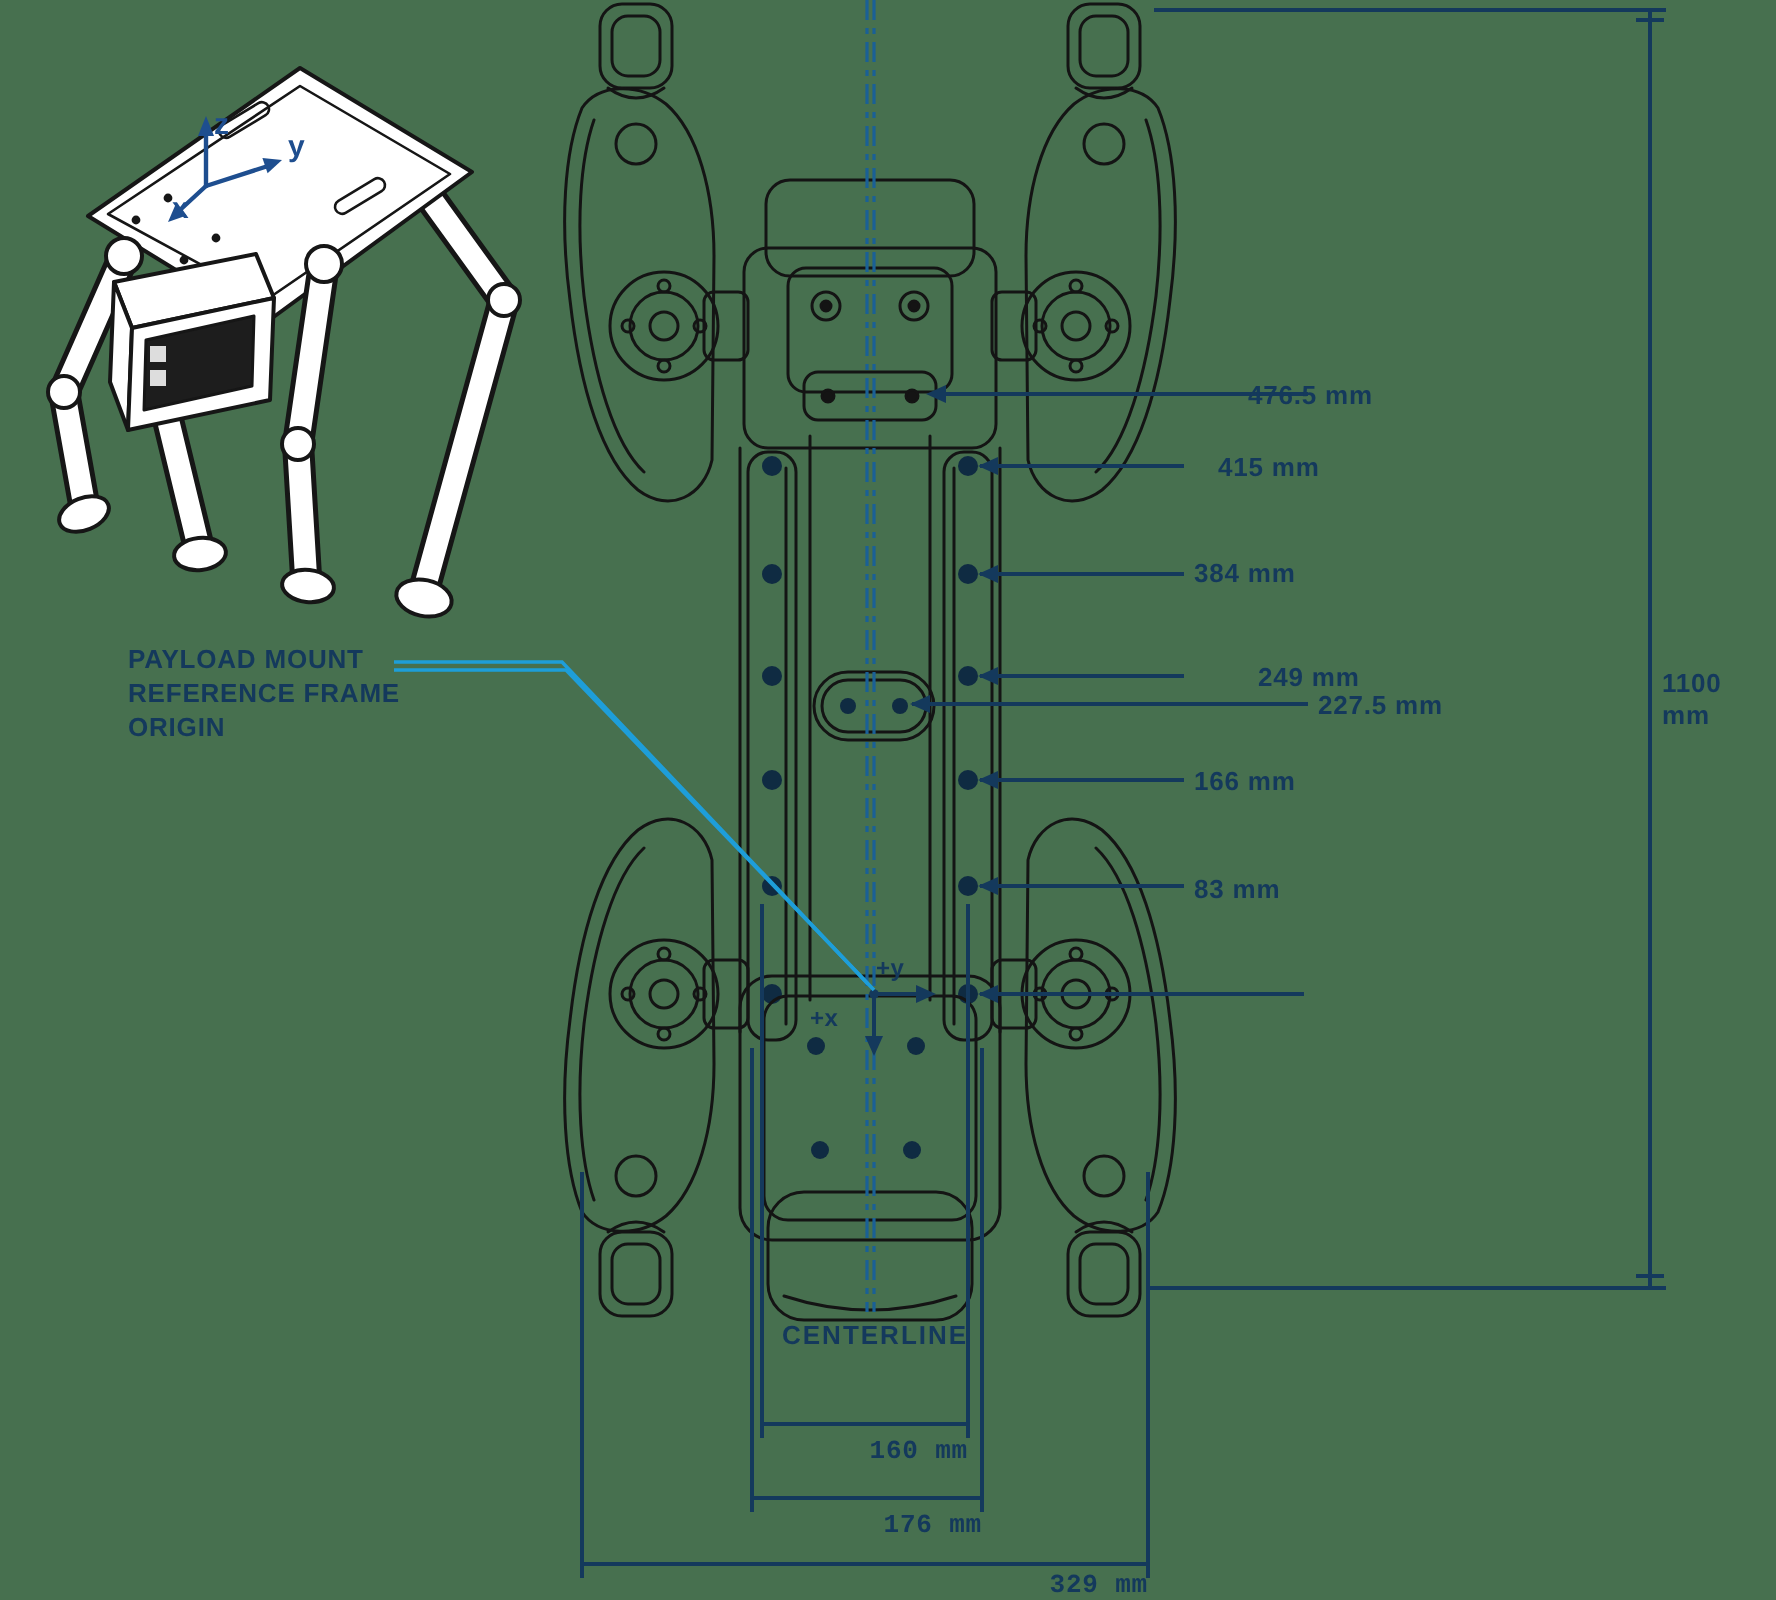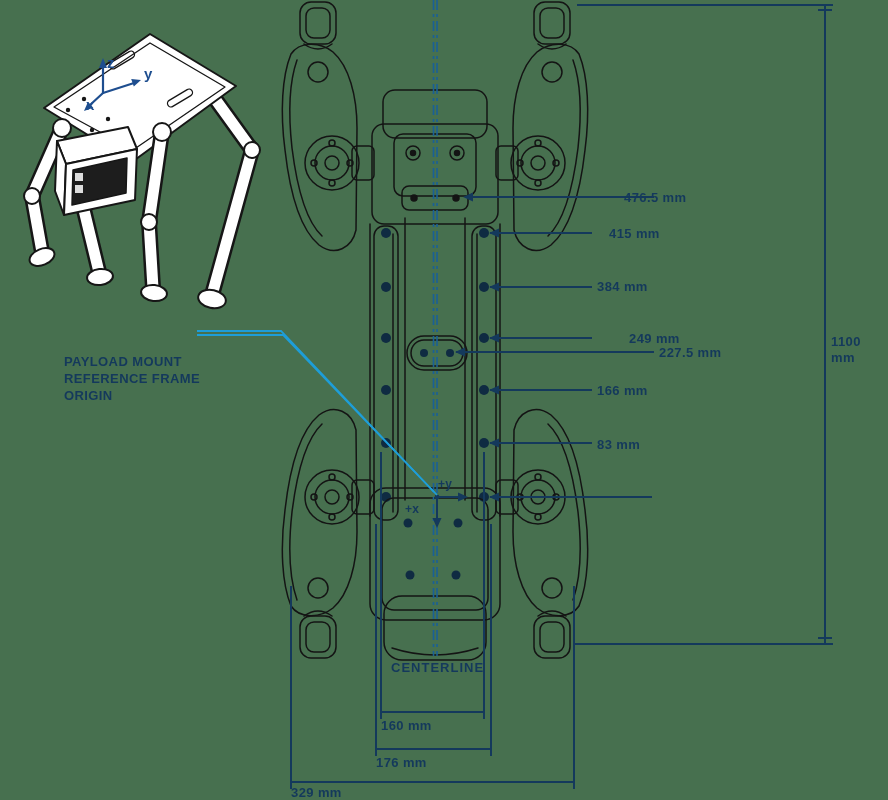--- a/index.html
+++ b/index.html
@@ -13,21 +13,21 @@
   #stage svg{position:absolute;left:0;top:0;}
   .label{
     position:absolute;
     font-weight:bold;
     font-size:13px;
     color:#14395C;
     letter-spacing:.4px;
     white-space:pre-line;
     line-height:15.5px;
   }
-  .label.center{text-align:left;}
+  .label.center{text-align:right;font-family:Liberation Mono, monospace;}
   .label.axis-top{font-size:12px;letter-spacing:.2px;}
   .label.axis-iso{color:#1E4E8F;font-size:15px;letter-spacing:0;}
 </style>
 </head>
 <body>
 
 <div id="stage">
 
 <svg width="888" height="800" viewBox="0 0 888 800">
 
@@ -250,21 +250,21 @@
       <polygon points="437,528 432.5,518 441.5,518" stroke="none"></polygon>
     </g>
   </g>
 
   <g stroke="#1E9ED9" stroke-width="1.8" fill="none">
     <path d="M197,331 L281,331 L434,492"></path>
     <path d="M197,335 L283,335 L437,495"></path>
   </g>
 </svg>
 
-  <div class="label" style="left:64px;top:321px;line-height:17px;margin-top:32px;">PAYLOAD MOUNT
+  <div class="label" style="left:64px;top:321px;line-height:17px;">PAYLOAD MOUNT
 REFERENCE FRAME
 ORIGIN</div>
 
   <div class="label" style="left:624px;top:190px;">476.5 mm</div>
   <div class="label" style="left:597px;top:226px;margin-left:12px;">415 mm</div>
   <div class="label" style="left:597px;top:279px;">384 mm</div>
   <div class="label" style="left:597px;top:331px;margin-left:32px;">249 mm</div>
   <div class="label" style="left:659px;top:345px;">227.5 mm</div>
   <div class="label" style="left:597px;top:383px;">166 mm</div>
   <div class="label" style="left:597px;top:437px;">83 mm</div>

